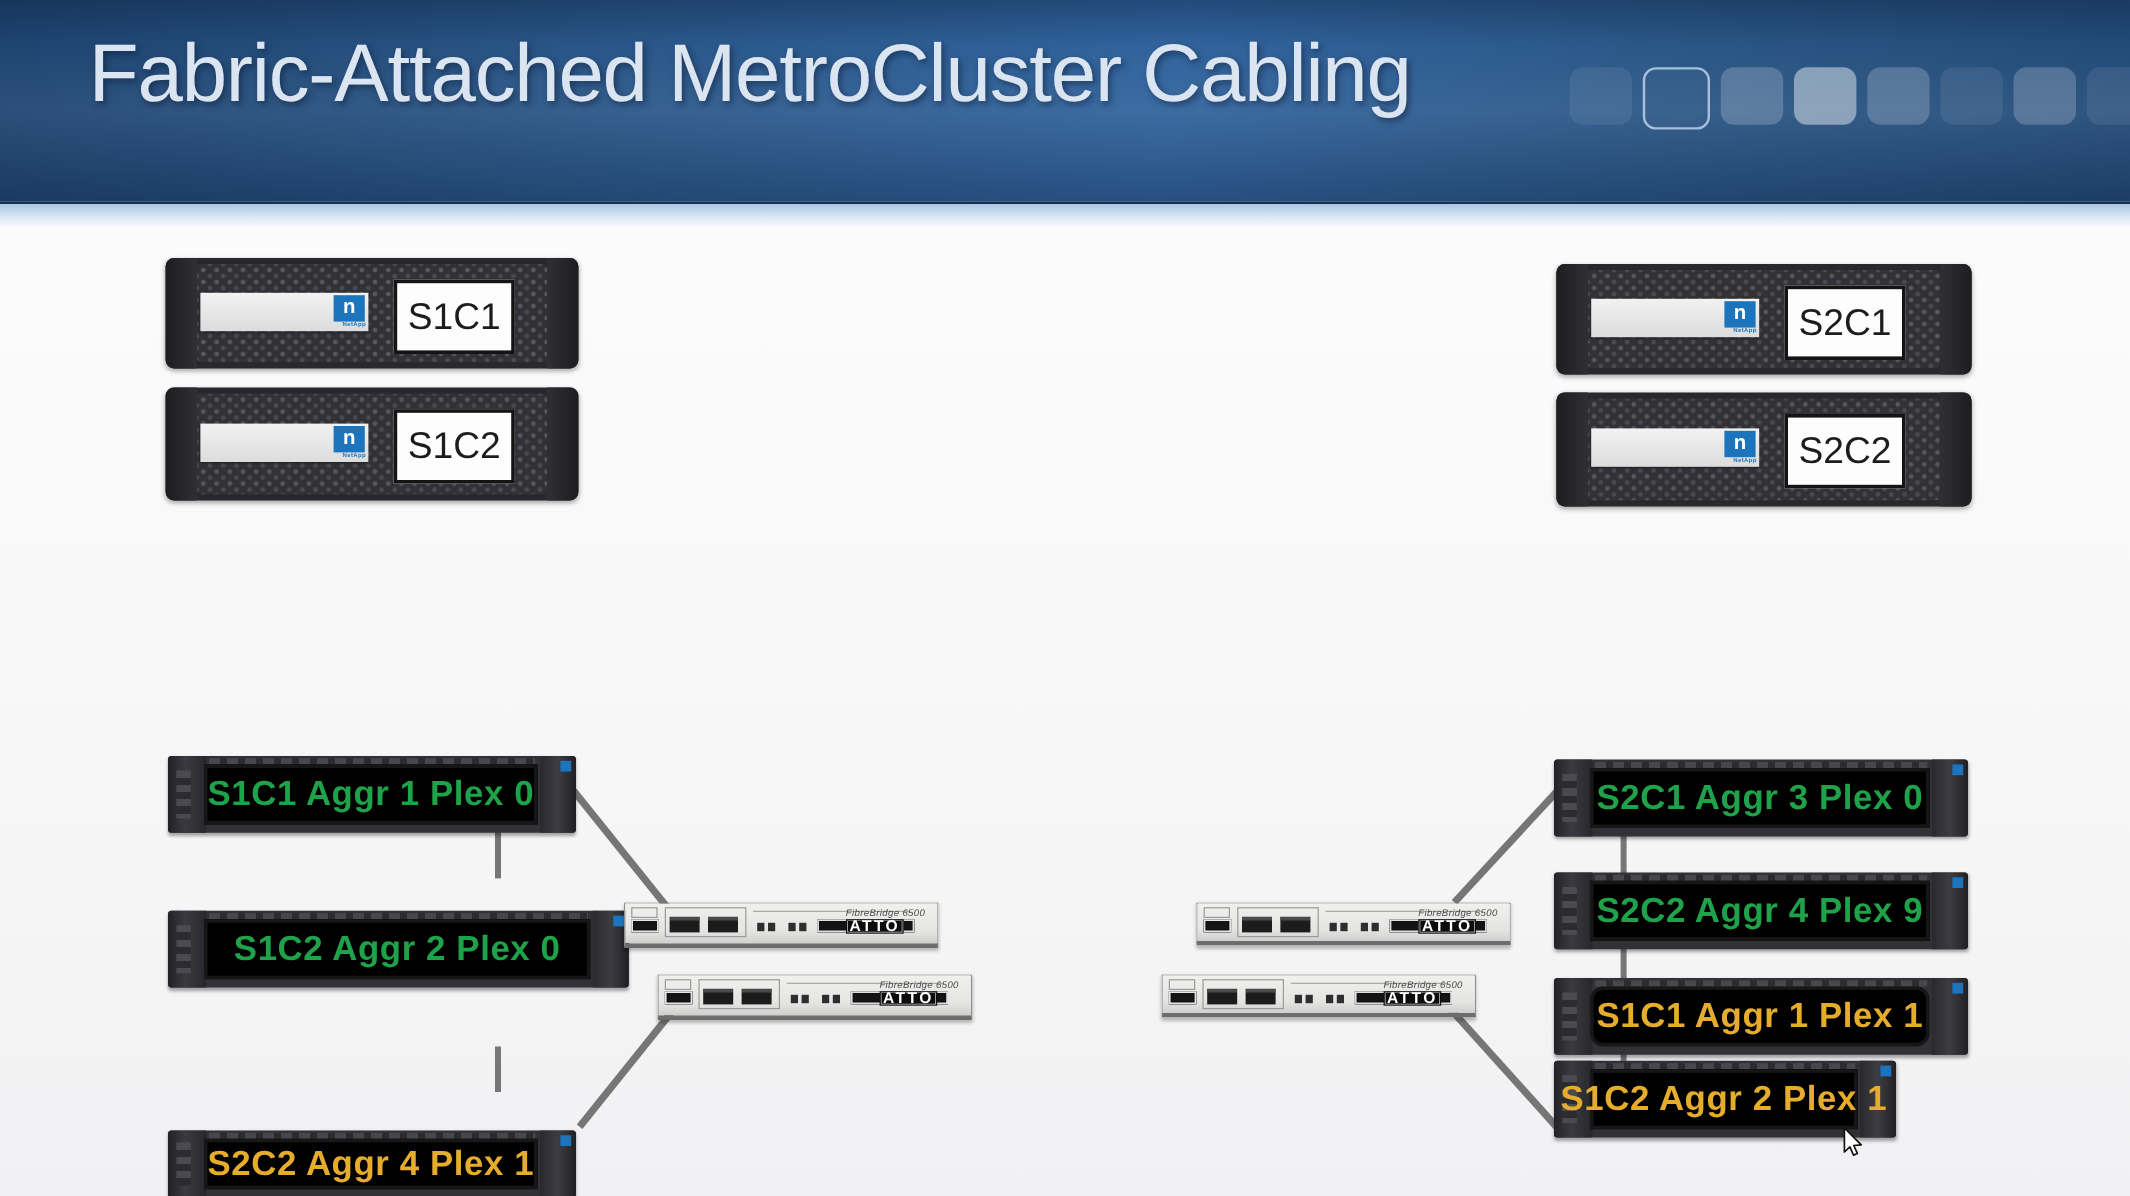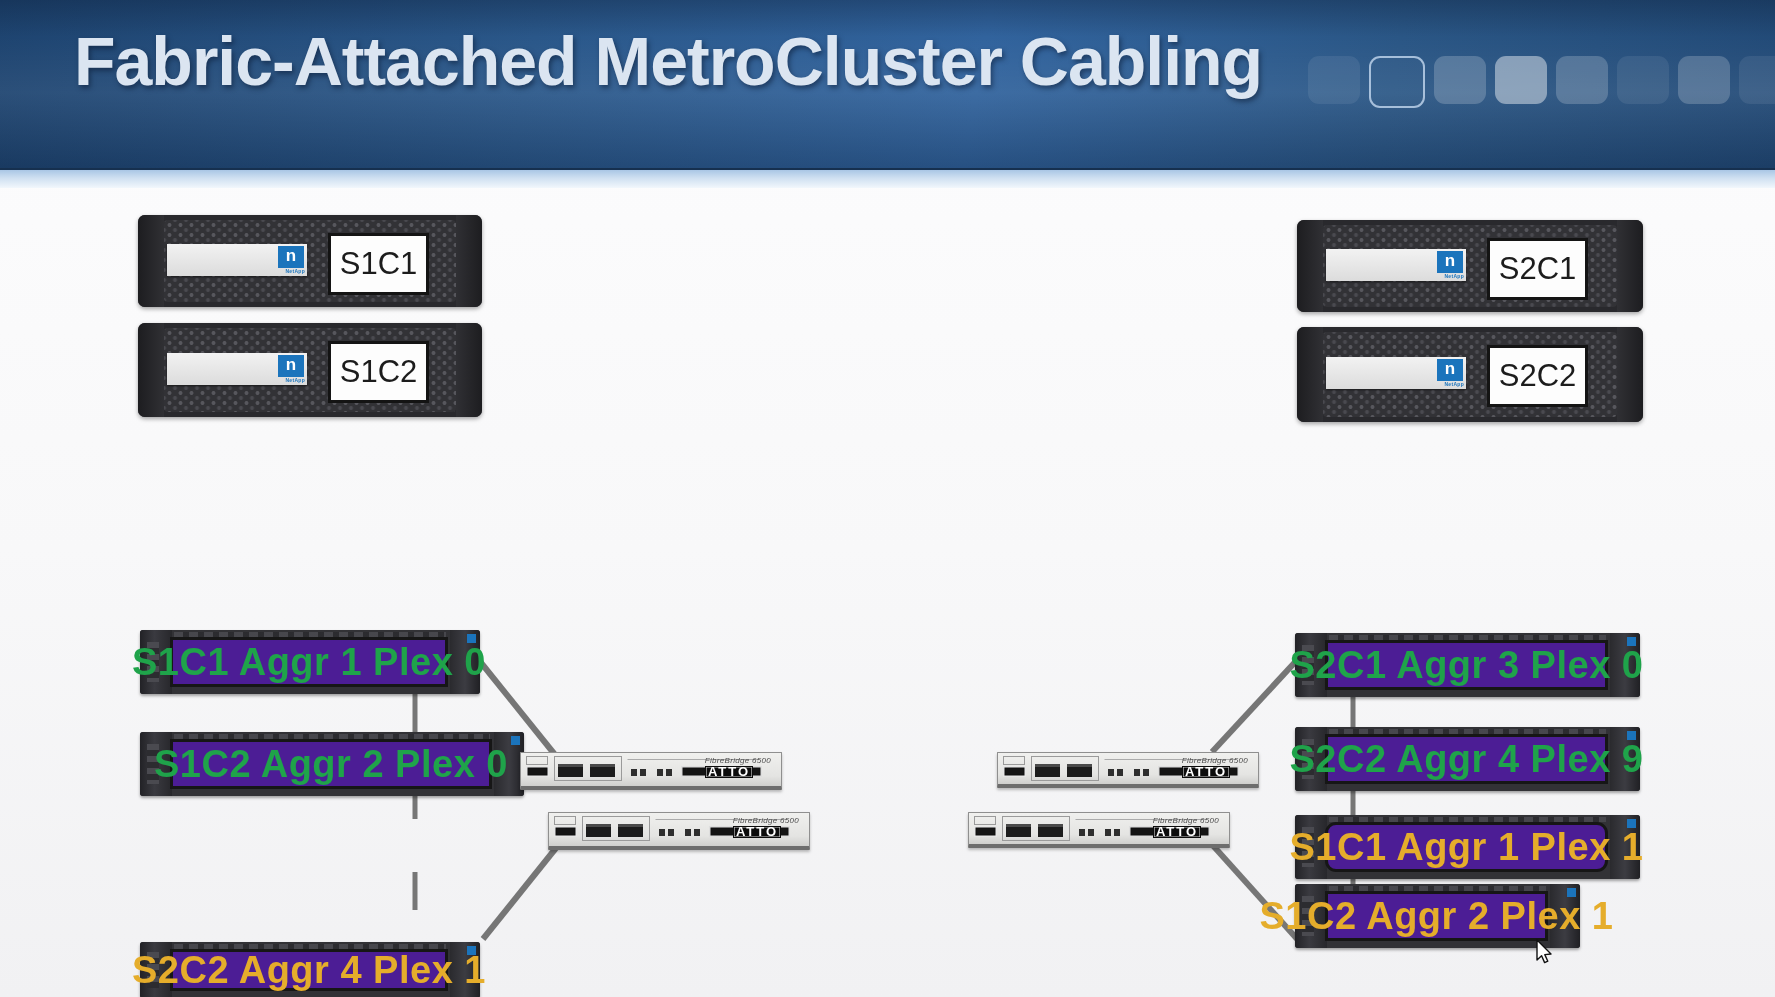--- a/index.html
+++ b/index.html
@@ -16,21 +16,21 @@
       linear-gradient(180deg, rgba(10,28,54,.35) 0%, rgba(10,28,54,0) 22%, rgba(255,255,255,.06) 55%, rgba(8,24,48,.25) 100%),
       linear-gradient(100deg,#1e4470 0%,#2a5789 30%,#31639d 55%,#2a5685 78%,#224a77 100%);
     border-bottom:2px solid #16304f;
   }
   .header-stripe{
     position:absolute;left:0;top:170px;width:1775px;height:18px;
     background:linear-gradient(180deg,#a9c6e5 0%,#cfe0f1 45%,#f2f7fc 100%);
   }
   .slide-title{
     position:absolute;left:74px;top:22px;
-    font-size:68px;font-weight:700;color:#dbe5f1;letter-spacing:-1px;
+    font-size:68px;font-weight:400;color:#dbe5f1;letter-spacing:-1px;
     text-shadow:2px 3px 5px rgba(8,22,45,.5);
     white-space:nowrap;
   }
   .decor-row{
     position:absolute;right:-16px;top:56px;display:flex;gap:9px;
   }
   .decor-sq{width:52px;height:48px;border-radius:11px;}
   .sq-faint{background:rgba(255,255,255,.08);}
   .sq-outline{background:rgba(255,255,255,.02);border:2px solid rgba(205,224,246,.75);}
   .sq-medium{background:rgba(255,255,255,.20);}
@@ -92,23 +92,23 @@
   }
   .shelf-mod-r{
     position:absolute;right:0;top:0;bottom:0;width:30px;border-radius:0 3px 3px 0;
     background:linear-gradient(270deg,#202024 0%,#3c3c42 50%,#2a2a2e 100%);
   }
   .shelf-mod-r .mini-logo{
     position:absolute;right:4px;top:4px;width:9px;height:9px;background:#1b74bc;
   }
   .shelf-label{
     position:absolute;left:30px;right:32px;top:7px;bottom:7px;
-    background:#4c1d95;border:3px solid #161616;
+    background:#000000;border:3px solid #161616;
     display:flex;align-items:center;justify-content:center;
-    font-size:38px;font-weight:600;letter-spacing:.5px;white-space:nowrap;
+    font-size:29px;font-weight:600;letter-spacing:.5px;white-space:nowrap;
   }
 
   
   .bridge{
     position:absolute;background:linear-gradient(180deg,#f0f0ee 0%,#e4e4e2 70%,#cfcfcd 100%);
     border:1px solid #8f8f8f;border-bottom:4px solid #6d6d6d;border-radius:1px;
     box-shadow:0 2px 3px rgba(0,0,0,.25);
   }
   .br-tinybox{position:absolute;left:5px;top:3px;width:20px;height:7px;border:1px solid #9a9a9a;}
   .br-sfp{position:absolute;left:5px;top:13px;width:23px;height:11px;background:#151515;box-shadow:inset 0 0 0 1.5px #e6e6e6, inset 0 0 0 2.5px #111;}
@@ -216,21 +216,21 @@
     <div class="name-tag">S2C2</div>
   </div>
 
   <div class="shelf" style="left:140px;top:630px;width:340px;height:64px">
     <div class="shelf-cap-l"></div>
     <div class="shelf-mod-r">
         <div class="mini-logo"></div>
       </div>
     <div class="shelf-label" style="color: rgb(31, 163, 74);">S1C1 Aggr 1 Plex 0</div>
   </div>
-  <div class="shelf" style="left:140px;top:732px;width:384px;height:64px">
+  <div class="shelf" style="left:140px;top:759px;width:384px;height:64px">
     <div class="shelf-cap-l"></div>
     <div class="shelf-mod-r">
         <div class="mini-logo"></div>
       </div>
     <div class="shelf-label" style="color: rgb(31, 163, 74);">S1C2 Aggr 2 Plex 0</div>
   </div>
   <div class="shelf" style="left:140px;top:942px;width:340px;height:56px">
     <div class="shelf-cap-l"></div>
     <div class="shelf-mod-r">
         <div class="mini-logo"></div>

